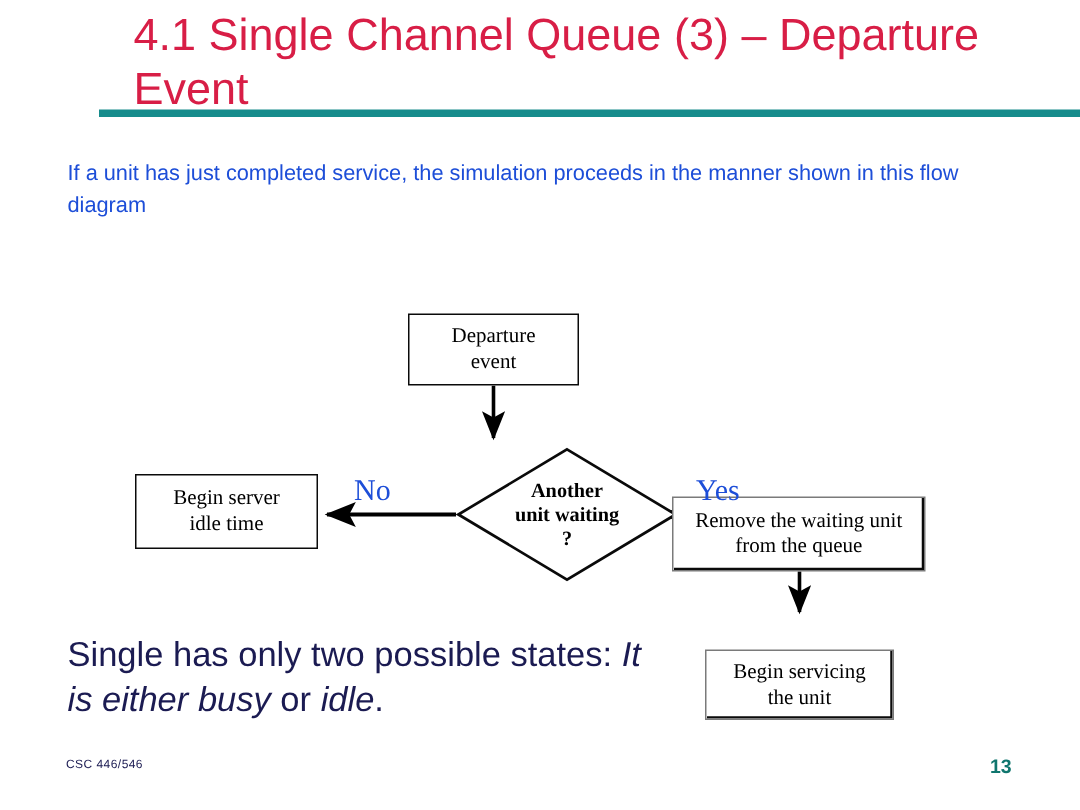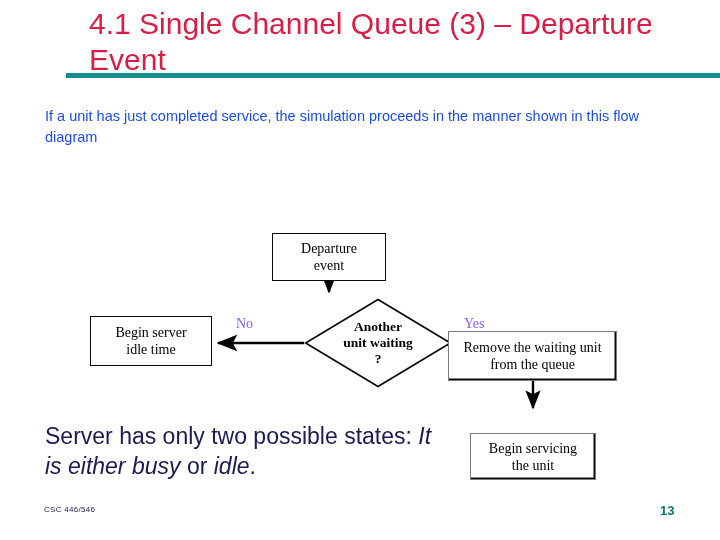--- a/index.html
+++ b/index.html
@@ -141,22 +141,22 @@
     font-family: "Liberation Serif", serif;
     font-size: 13.5px;
     line-height: 16px;
     color: #000000;
   }
 
   
   .edge-label {
     position: absolute;
     font-family: "Liberation Serif", serif;
-    font-size: 14px;
-    color: #8b5cf6;
+    font-size: 20px;
+    color: #1d4ed8;
     pointer-events: auto;
   }
   #label-no  { left: 236px; top: 316px; }
   #label-yes { left: 464px; top: 316px; }
 </style>
 </head>
 <body>
 
 <div id="title-area">
   <div id="title-rule"></div>
@@ -176,21 +176,21 @@
 
     <line x1="329" y1="257" x2="329" y2="292" stroke="#000000" stroke-width="2.4" marker-end="url(#arrowhead)"></line>
 
     <line x1="304" y1="343" x2="218" y2="343" stroke="#000000" stroke-width="2.6" marker-end="url(#arrowhead)"></line>
 
     <line x1="452" y1="343" x2="442" y2="343" stroke="#000000" stroke-width="2.6" marker-end="url(#arrowhead)"></line>
 
     <line x1="533" y1="366" x2="533" y2="408" stroke="#000000" stroke-width="2.4" marker-end="url(#arrowhead)"></line>
   </svg>
 
-  <div class="fc-node" id="node-departure" style="white-space:pre-line;margin-top:24px;">Departure
+  <div class="fc-node" id="node-departure" style="white-space:pre-line;">Departure
 event</div>
 
   <div id="node-decision">
     <svg class="dia-shape" viewBox="0 0 148 90">
       <polygon points="74,1.6 146.4,45 74,88.4 1.6,45" fill="#ffffff" stroke="#0a0a0a" stroke-width="1.8"></polygon>
     </svg>
     <div class="dia-label" style="white-space:pre-line;">Another
 unit waiting
 ?</div>
   </div>
@@ -201,16 +201,16 @@
   <div class="fc-node" id="node-remove" style="white-space:pre-line;margin-top:15px;">Remove the waiting unit
 from the queue</div>
 
   <div class="fc-node" id="node-servicing" style="white-space:pre-line;margin-top:20px;">Begin servicing
 the unit</div>
 
   <div class="edge-label" id="label-no">No</div>
   <div class="edge-label" id="label-yes">Yes</div>
 </div>
 
-<div id="conclusion-text"><span>Server has only two possible states: </span><span class="ital">It is either busy</span><span> or </span><span class="ital">idle</span><span>.</span></div>
+<div id="conclusion-text"><span>Single has only two possible states: </span><span class="ital">It is either busy</span><span> or </span><span class="ital">idle</span><span>.</span></div>
 
 <div id="footer-course">CSC 446/546</div>
 <div id="page-number">13</div>
 
 </body></html>

